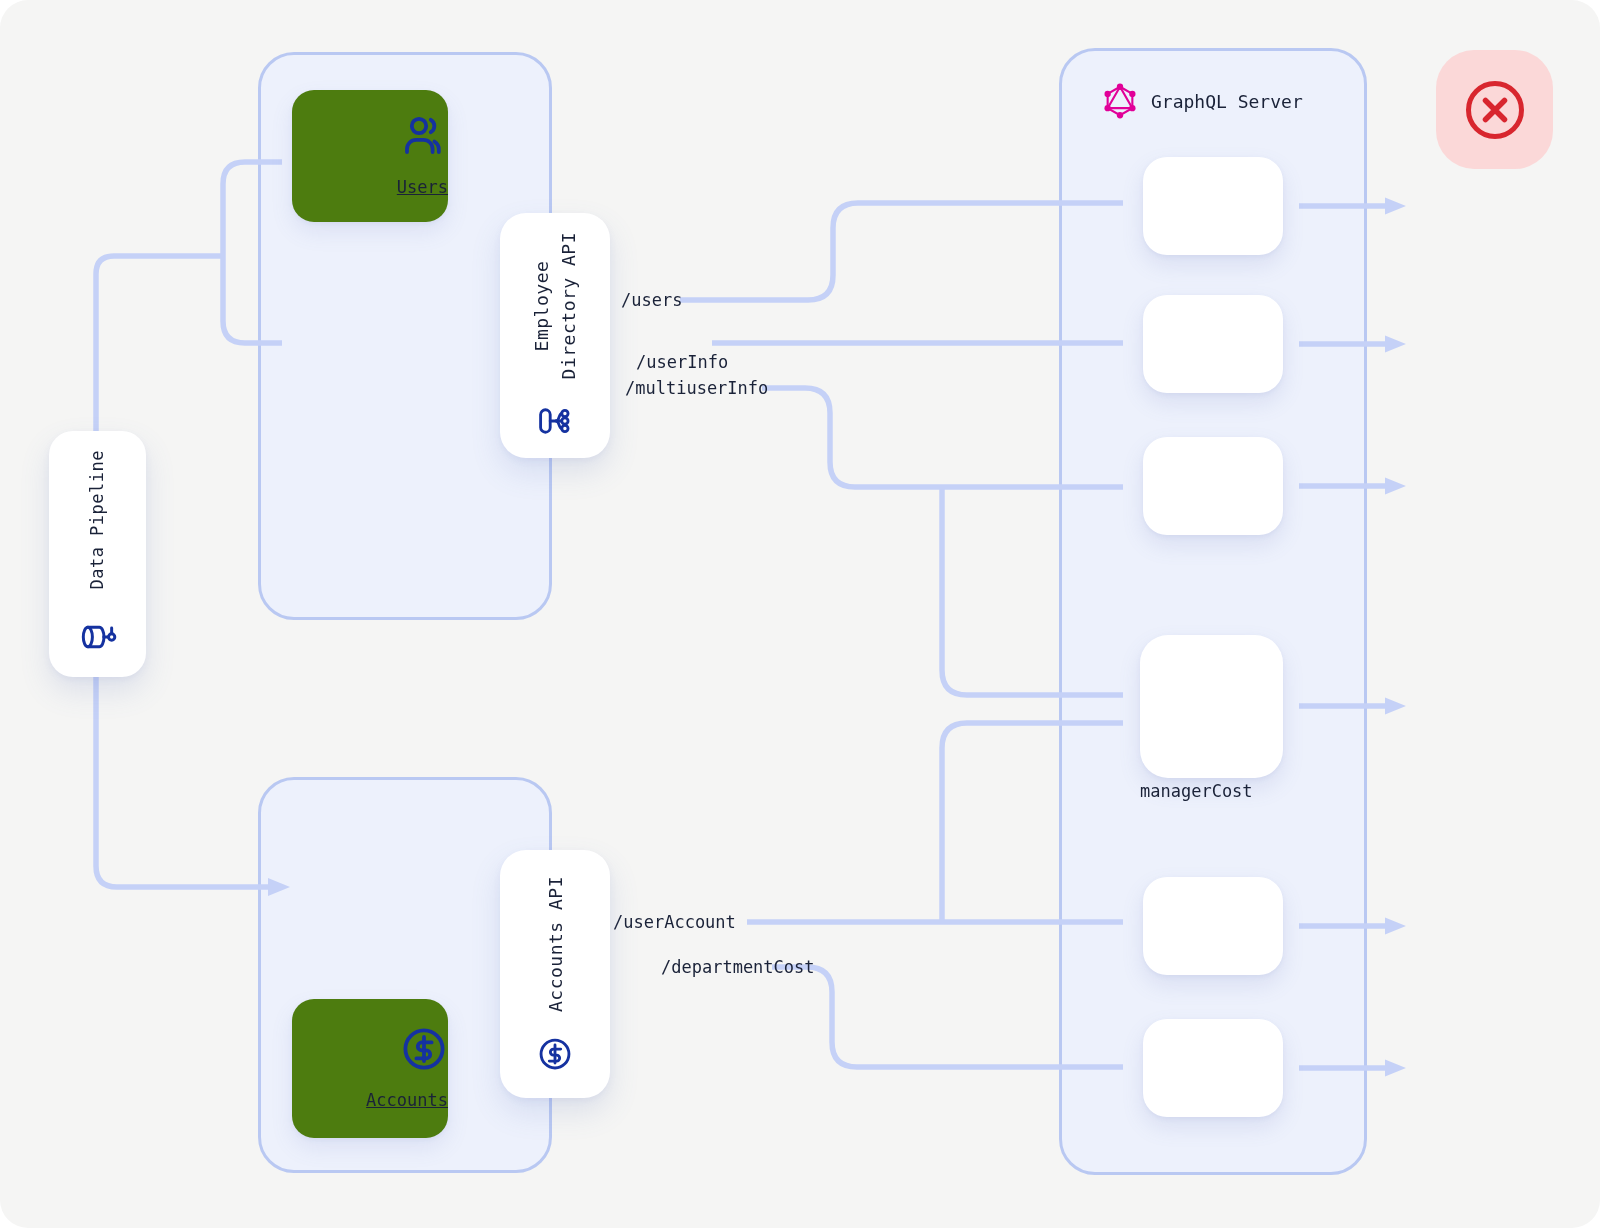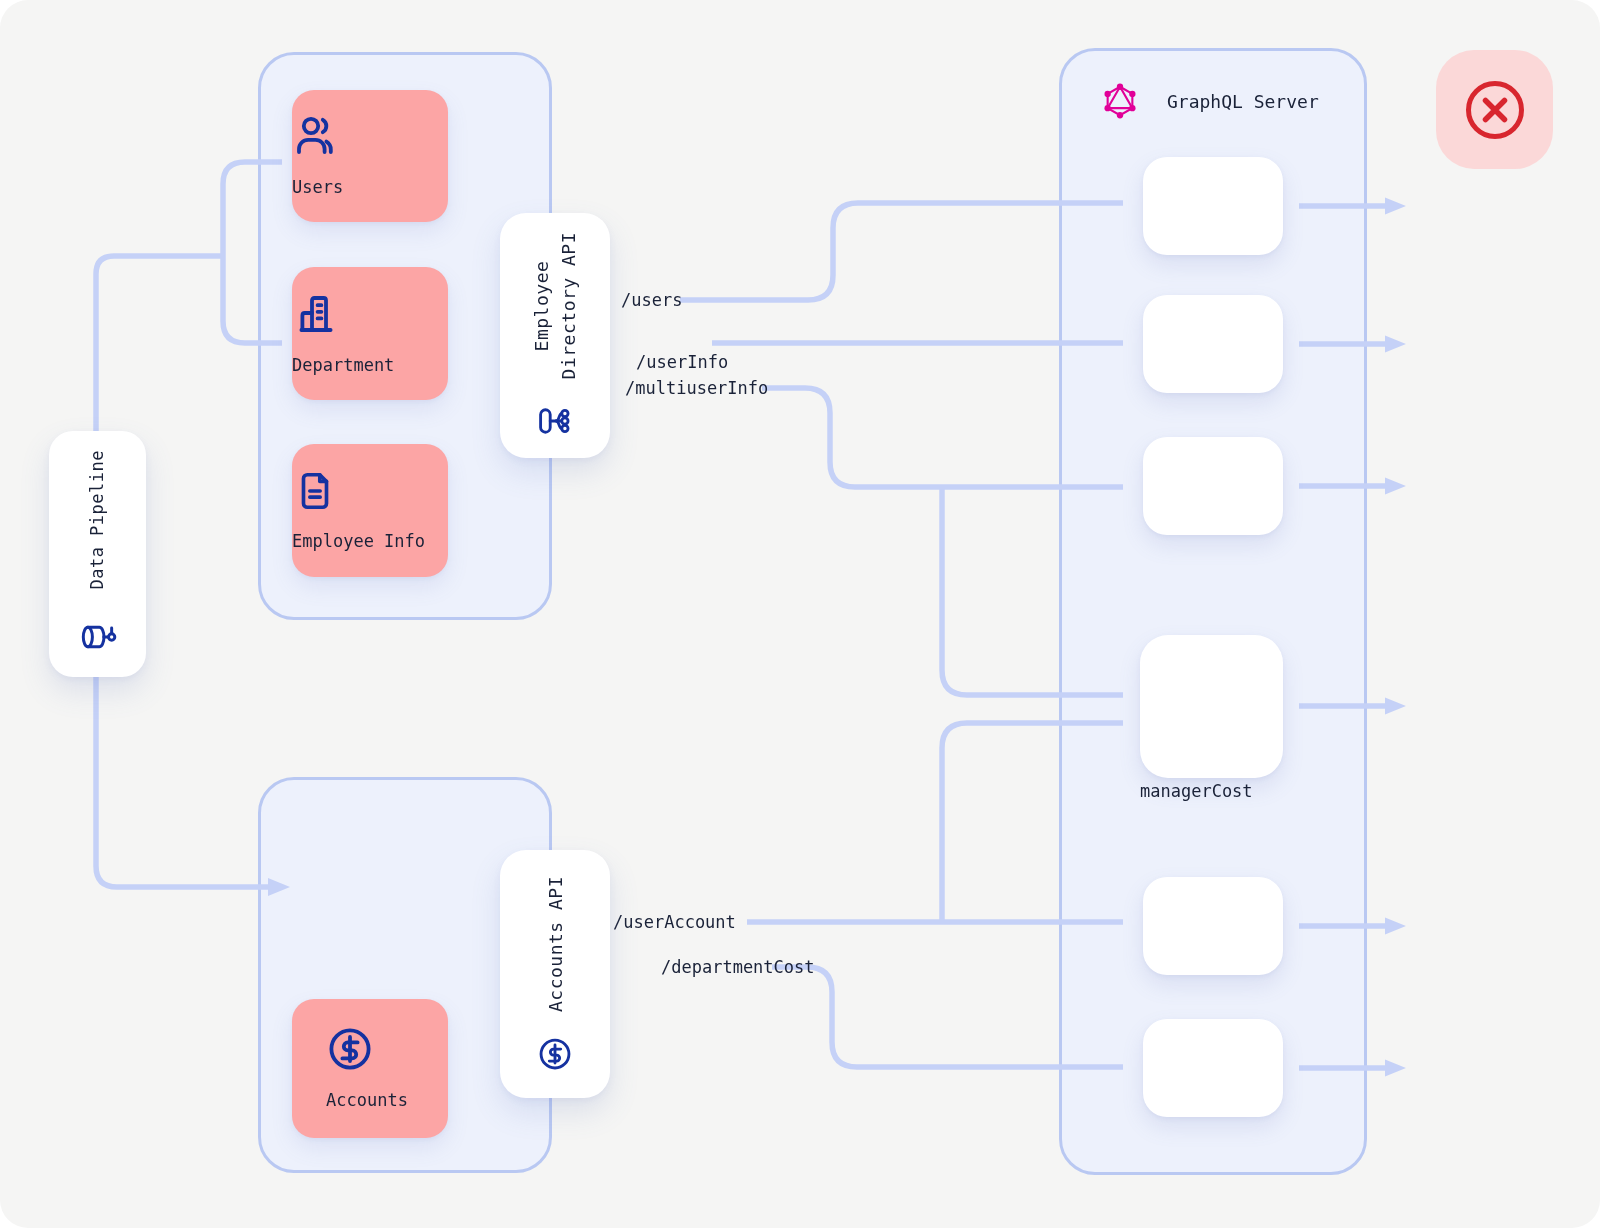--- a/index.html
+++ b/index.html
@@ -4,37 +4,37 @@
 <style>
   html,body{margin:0;padding:0;background:#ffffff;}
   .canvas{
     position:relative;width:1600px;height:1228px;background:#f5f5f4;
     border-radius:28px;overflow:hidden;
     font-family:"DejaVu Sans Mono","Liberation Mono",monospace;color:#1a2238;
   }
   .group{position:absolute;background:#edf1fc;border:3px solid #b9c8f2;border-radius:36px;box-sizing:border-box;z-index:0;}
   .wires{position:absolute;left:0;top:0;z-index:1;}
   .node{
-    position:absolute;background:#fca5a5;border-radius:22px;box-sizing:border-box;z-index:2;
+    position:absolute;background:#4d7c0f;border-radius:22px;box-sizing:border-box;z-index:2;
     box-shadow:0 10px 22px rgba(96,116,186,.12),0 2px 5px rgba(96,116,186,.07);
-    display:flex;flex-direction:column;align-items:flex-start;justify-content:center;gap:16px;
+    display:flex;flex-direction:column;align-items:flex-end;justify-content:center;gap:16px;text-decoration:underline;
   }
   .node-label{font-size:17px;line-height:1.4;text-align:center;color:#1a2238;}
   .gql-box{
     position:absolute;background:#ffffff;border-radius:24px;z-index:2;box-sizing:border-box;
     box-shadow:0 10px 22px rgba(96,116,186,.14),0 2px 5px rgba(96,116,186,.08);
   }
   .api-card{
     position:absolute;background:#ffffff;border-radius:26px;z-index:3;box-sizing:border-box;
     box-shadow:0 14px 30px rgba(96,116,186,.16),0 3px 7px rgba(96,116,186,.08);
     display:flex;flex-direction:column;align-items:center;justify-content:center;gap:24px;
   }
   .vtext{writing-mode:vertical-rl;transform:rotate(180deg);font-size:18px;line-height:27px;letter-spacing:.5px;text-align:center;color:#1a2238;}
   .endpoint{position:absolute;height:20px;line-height:20px;font-size:17px;color:#1a2238;z-index:2;white-space:nowrap;}
-  .gql-header{position:absolute;left:1101px;top:82px;display:flex;align-items:center;gap:28px;z-index:2;}
+  .gql-header{position:absolute;left:1101px;top:82px;display:flex;align-items:center;gap:12px;z-index:2;}
   .gql-title{font-size:18px;color:#1a2238;}
   .resolver-label{position:absolute;left:1140px;top:781px;width:143px;text-align:left;font-size:17px;color:#1a2238;z-index:2;}
   .close-btn{
     position:absolute;left:1436px;top:50px;width:117px;height:119px;border-radius:38px;
     background:#fbd8d8;border:none;display:flex;align-items:center;justify-content:center;
     cursor:pointer;z-index:4;padding:0;
   }
   svg{display:block;}
 </style>
 </head>
@@ -94,42 +94,21 @@
       <svg width="48" height="48" viewBox="0 0 24 24" fill="none" stroke="#1532a0" stroke-width="1.9" stroke-linecap="round" stroke-linejoin="round">
         <circle cx="9.5" cy="7" r="3.6"></circle>
         <path d="M15.4 3.9a3.6 3.6 0 0 1 0 6.2"></path>
         <path d="M3.5 20v-1.5a4.6 4.6 0 0 1 4.6-4.6h3.6a4.6 4.6 0 0 1 4.6 4.6V20"></path>
         <path d="M19.4 20v-1.3a4.6 4.6 0 0 0-2.2-3.9"></path>
       </svg>
     </span>
     <div class="node-label">Users</div>
   </div>
 
-  <div class="node" style="left:292px;top:267px;width:156px;height:133px;">
-    <span>
-      <svg width="48" height="48" viewBox="0 0 24 24" fill="none" stroke="#1532a0" stroke-width="1.9" stroke-linecap="round" stroke-linejoin="round">
-        <path d="M4.7 20h14.6"></path>
-        <path d="M10 20V5.2c0-.7.5-1.2 1.2-1.2h4.6c.7 0 1.2.5 1.2 1.2V20"></path>
-        <path d="M10 11.5H6.4c-.7 0-1.2.5-1.2 1.2V20"></path>
-        <path d="M12.8 7.6h1.9M12.8 10.9h1.9M12.8 14.2h1.9"></path>
-      </svg>
-    </span>
-    <div class="node-label">Department</div>
-  </div>
 
-  <div class="node" style="left:292px;top:444px;width:156px;height:133px;">
-    <span>
-      <svg width="46" height="46" viewBox="0 0 24 24" fill="none" stroke="#1532a0" stroke-width="1.9" stroke-linecap="round" stroke-linejoin="round">
-        <path d="M14.5 3.5H8a2 2 0 0 0-2 2v13a2 2 0 0 0 2 2h8a2 2 0 0 0 2-2V7z"></path>
-        <path d="M14.5 3.5V7H18"></path>
-        <path d="M9.3 12h5.4M9.3 15.2h5.4"></path>
-      </svg>
-    </span>
-    <div class="node-label">Employee Info</div>
-  </div>
 
   <div class="api-card" style="left:500px;top:213px;width:110px;height:245px;">
     <div class="vtext">
       <div>Employee</div>
       <div>Directory API</div>
     </div>
     <span>
       <svg width="36" height="36" viewBox="0 0 24 24" fill="none" stroke="#1532a0" stroke-width="1.9" stroke-linecap="round" stroke-linejoin="round">
         <rect x="2.4" y="4.5" width="6.4" height="15" rx="3.2"></rect>
         <path d="M8.8 12h7.6"></path>

